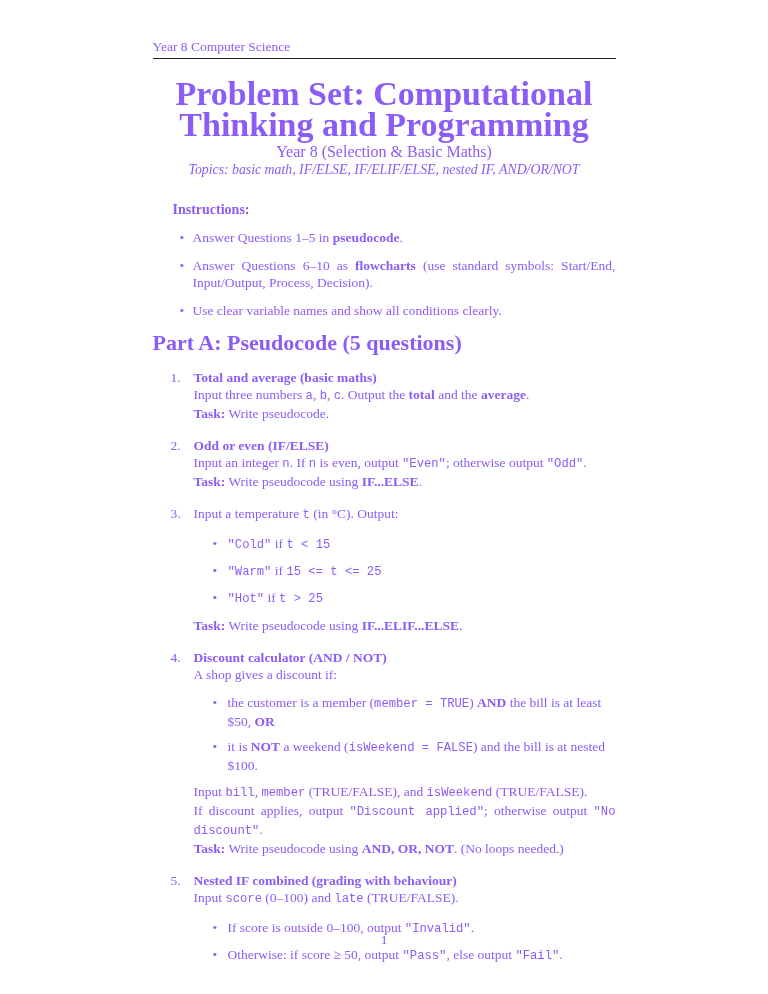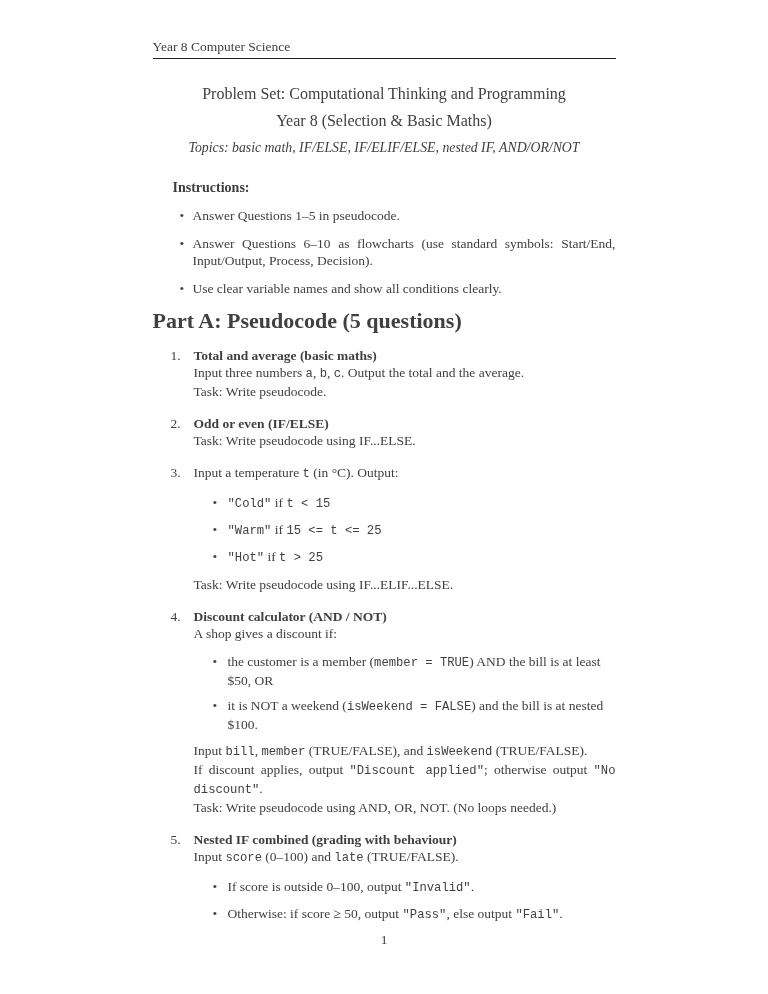--- a/index.html
+++ b/index.html
@@ -2,40 +2,40 @@
 <html><head>
 <meta charset="utf-8">
 <style>
   html,body { margin:0; padding:0; background:#ffffff; }
   .page {
     position:relative;
     width:643px; height:994px;
     box-sizing:border-box;
     margin:0 auto;
     background:#ffffff;
-    color:#404040;
+    color:#8b5cf6;
     font-family:"Liberation Serif","DejaVu Serif",serif;
     font-size:13.5px;
     line-height:17px;
     padding:38px 90px 0 90px;
     overflow:hidden;
   }
   .running-head { font-size:13.5px; }
   .head-rule { border-bottom:1.2px solid #222; margin-top:3px; }
 
   .doc-title {
-    font-weight:normal;
-    font-size:16px;
+    font-weight:bold;
+    font-size:34px;
     line-height:31px;
     text-align:center;
     max-width:560px;
     margin:19px auto 0 auto;
   }
   .doc-subtitle { text-align:center; font-size:16px; line-height:19px; margin-top:2px; }
-  .doc-topics   { text-align:center; font-style:italic; font-size:13.8px; margin-top:9px; }
+  .doc-topics   { text-align:center; font-style:italic; font-size:13.8px; margin-top:0; }
 
   .instr-heading { font-weight:bold; font-size:14px; margin-top:23px;margin-left:20px; }
 
   .instr-list { list-style:none; margin:11px 0 0 0; padding:0 0 0 27px; }
   .instr-list > li { display:flex; margin-bottom:11px; }
   .instr-list > li::before { content:"\2022"; flex:none; width:13px; }
   .instr-list .rich { flex:1; text-align:justify; }
 
   .part-heading { font-weight:bold; font-size:22px; line-height:26px; }
 
@@ -45,21 +45,21 @@
   .q-body { flex:1; min-width:0; }
   .q-title { font-weight:bold; }
   .q-line { text-align:justify; }
 
   .q-bullets { list-style:none; margin:11px 0 9px 0; padding:0 0 0 19px; }
   .q-bullets > li { display:flex; margin-bottom:8px; }
   .q-bullets > li::before { content:"\2022"; flex:none; width:15px; }
   .q-bullets .rich { flex:1; }
 
   .seg-p { }
-  .seg-b { font-weight:normal; }
+  .seg-b { font-weight:bold; }
   .seg-m { font-family:"Liberation Mono","DejaVu Sans Mono",monospace; font-size:12.2px; }
 
   .page-number {
     position:absolute; left:0; right:0; bottom:46px;
     text-align:center; font-size:13.5px;
   }
 </style>
 </head>
 <body>
 
@@ -95,20 +95,21 @@
         <div class="q-title">Total and average (basic maths)</div>
         <div class="q-line rich"><span class="seg-p">Input three numbers </span><span class="seg-m">a</span><span class="seg-p">, </span><span class="seg-m">b</span><span class="seg-p">, </span><span class="seg-m">c</span><span class="seg-p">. Output the </span><span class="seg-b">total</span><span class="seg-p"> and the </span><span class="seg-b">average</span><span class="seg-p">.</span></div>
         <div class="q-line rich"><span class="seg-b">Task:</span><span class="seg-p"> Write pseudocode.</span></div>
       </div>
     </li>
 
     <li class="q-item">
       <div class="q-num">2.</div>
       <div class="q-body">
         <div class="q-title">Odd or even (IF/ELSE)</div>
+        <div class="q-line rich"><span class="seg-p">Input an integer </span><span class="seg-m">n</span><span class="seg-p">. If </span><span class="seg-m">n</span><span class="seg-p"> is even, output </span><span class="seg-m">"Even"</span><span class="seg-p">; otherwise output </span><span class="seg-m">"Odd"</span><span class="seg-p">.</span></div>
         <div class="q-line rich"><span class="seg-b">Task:</span><span class="seg-p"> Write pseudocode using </span><span class="seg-b">IF...ELSE</span><span class="seg-p">.</span></div>
       </div>
     </li>
 
     <li class="q-item">
       <div class="q-num">3.</div>
       <div class="q-body">
         <div class="q-line rich"><span class="seg-p">Input a temperature </span><span class="seg-m">t</span><span class="seg-p"> (in °C). Output:</span></div>
         <ul class="q-bullets">
           <li>

